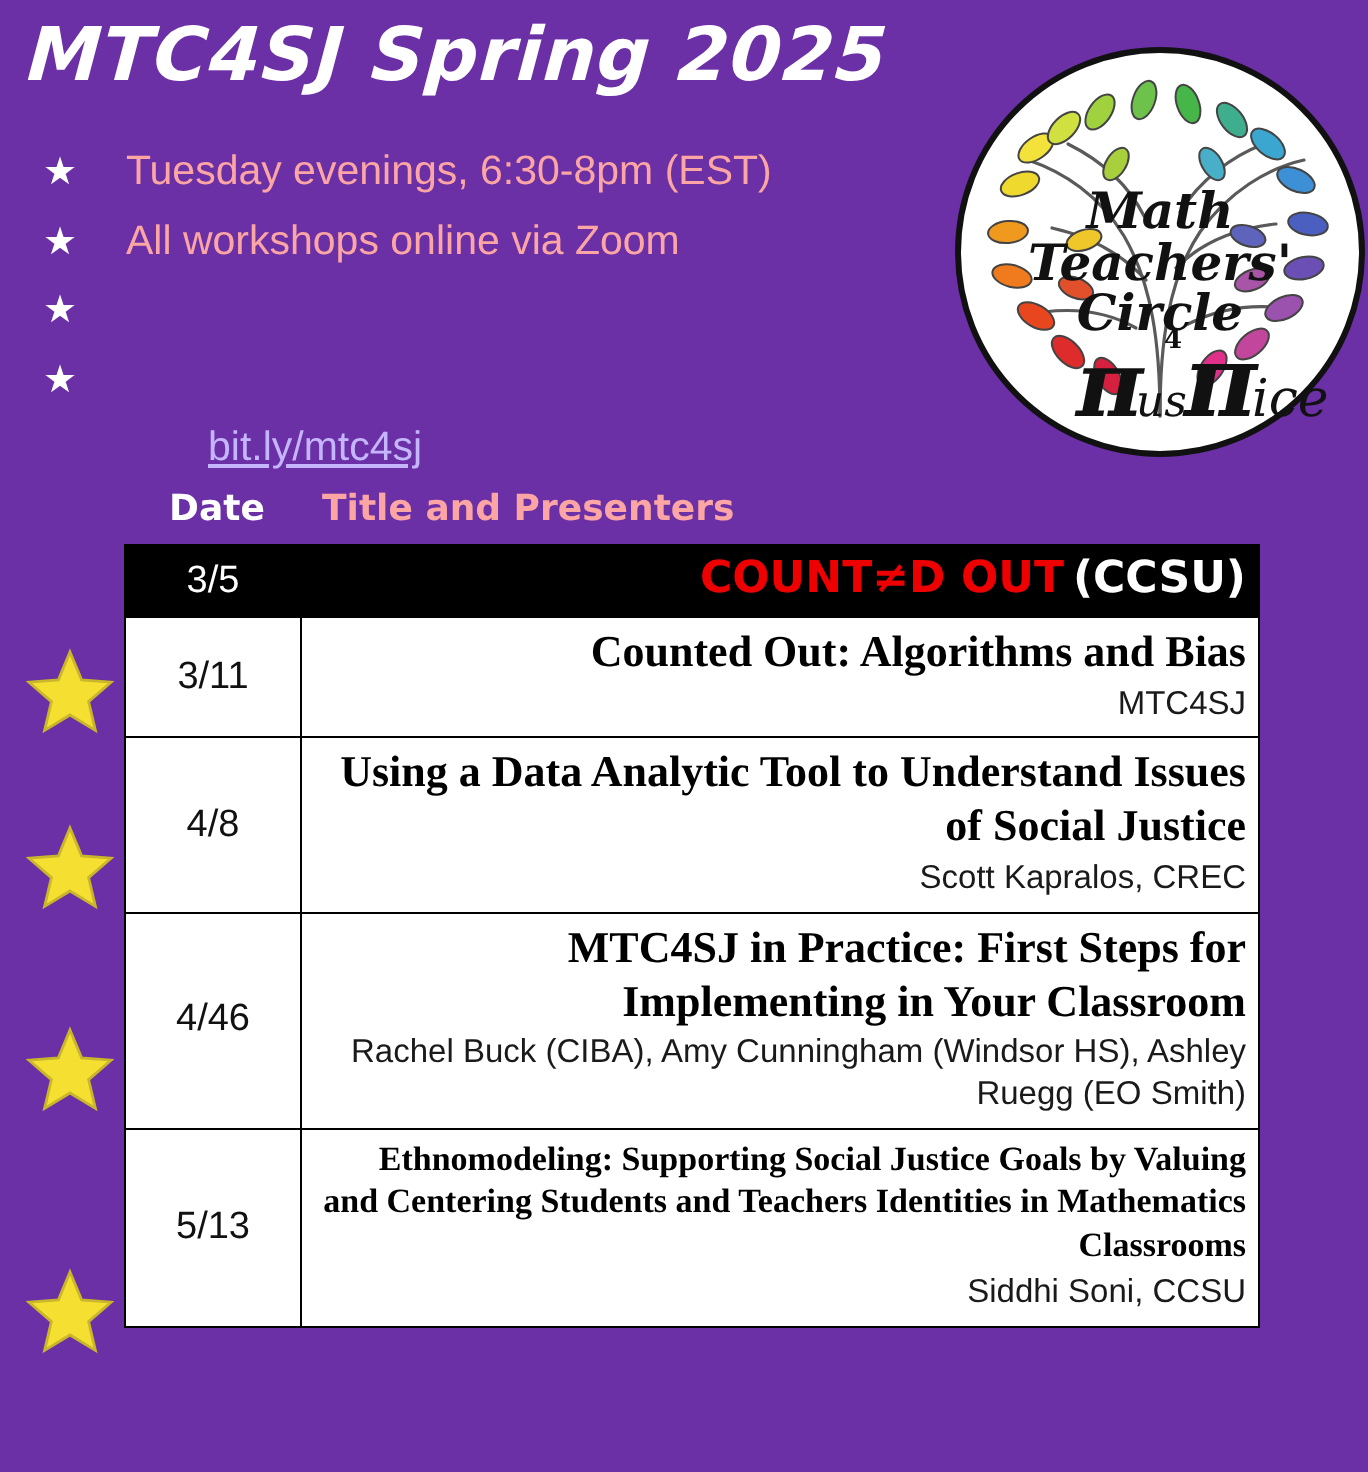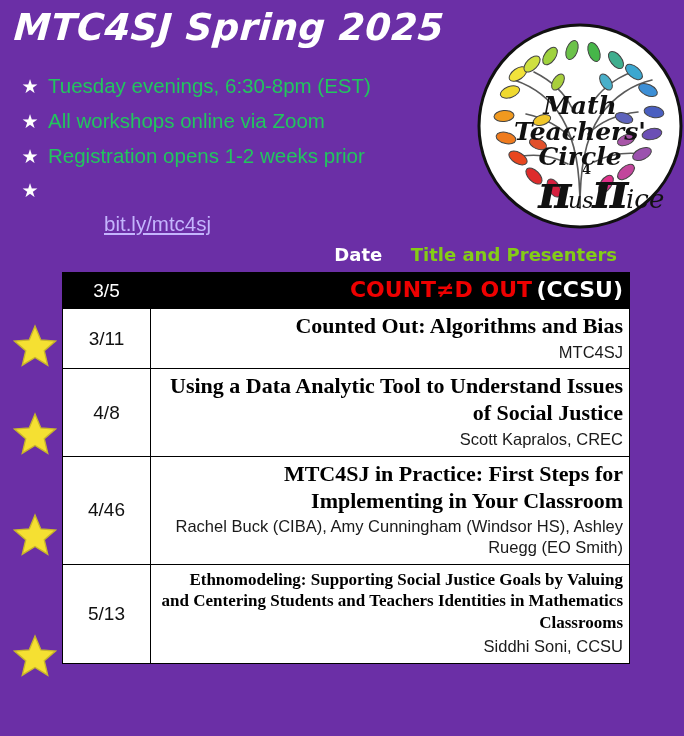--- a/index.html
+++ b/index.html
@@ -49,24 +49,25 @@
   }
   .bullet-star {
     color: #FFFFFF;
     font-size: 19px;
     width: 36px;
     text-align: center;
     flex: 0 0 36px;
     line-height: 28px;
   }
   .bullet-text {
-    color: #22c55e;
+    color: #fca5a5;
     font-size: 20.5px;
     line-height: 28px;
     white-space: nowrap;
+    margin-left: 15px;
   }
   .link-row {
     margin-top: 1px;
     padding-left: 92px;
   }
   .poster-link {
     color: #c4b5fd;
     font-size: 20.5px;
     text-decoration: underline;
     text-underline-offset: 2px;
@@ -78,39 +79,38 @@
     right: 0;
     top: 22px;
     width: 208px;
     height: 208px;
   }
   .logo svg { display: block; }
 
   
   .table-head {
     position: absolute;
-    left: 49px;
+    left: 66px;
     top: 238px;
     width: 568px;
     height: 32px;
     display: flex;
     align-items: center;
-    justify-content: flex-end;
   }
   .th-date {
     width: 85px;
     text-align: center;
     color: #FFFFFF;
     font-size: 18px;
     font-weight: bold;
     font-family: "DejaVu Sans", sans-serif;
   }
   .th-title {
     padding-left: 10px;
-    color: #84cc16;
+    color: #fca5a5;
     font-size: 18px;
     font-weight: bold;
     font-family: "DejaVu Sans", sans-serif;
   }
 
   
   .schedule {
     position: absolute;
     left: 62px;
     top: 272px;
@@ -197,21 +197,20 @@
     <div class="bullet-row">
       <span class="bullet-star">★</span>
       <span class="bullet-text">Tuesday evenings, 6:30-8pm (EST)</span>
     </div>
     <div class="bullet-row">
       <span class="bullet-star">★</span>
       <span class="bullet-text">All workshops online via Zoom</span>
     </div>
     <div class="bullet-row">
       <span class="bullet-star">★</span>
-      <span class="bullet-text">Registration opens 1-2 weeks prior</span>
     </div>
     <div class="bullet-row">
       <span class="bullet-star">★</span>
     </div>
     <div class="link-row">
       <a class="poster-link" href="#">bit.ly/mtc4sj</a>
     </div>
   </div>
 
   <div class="logo">

